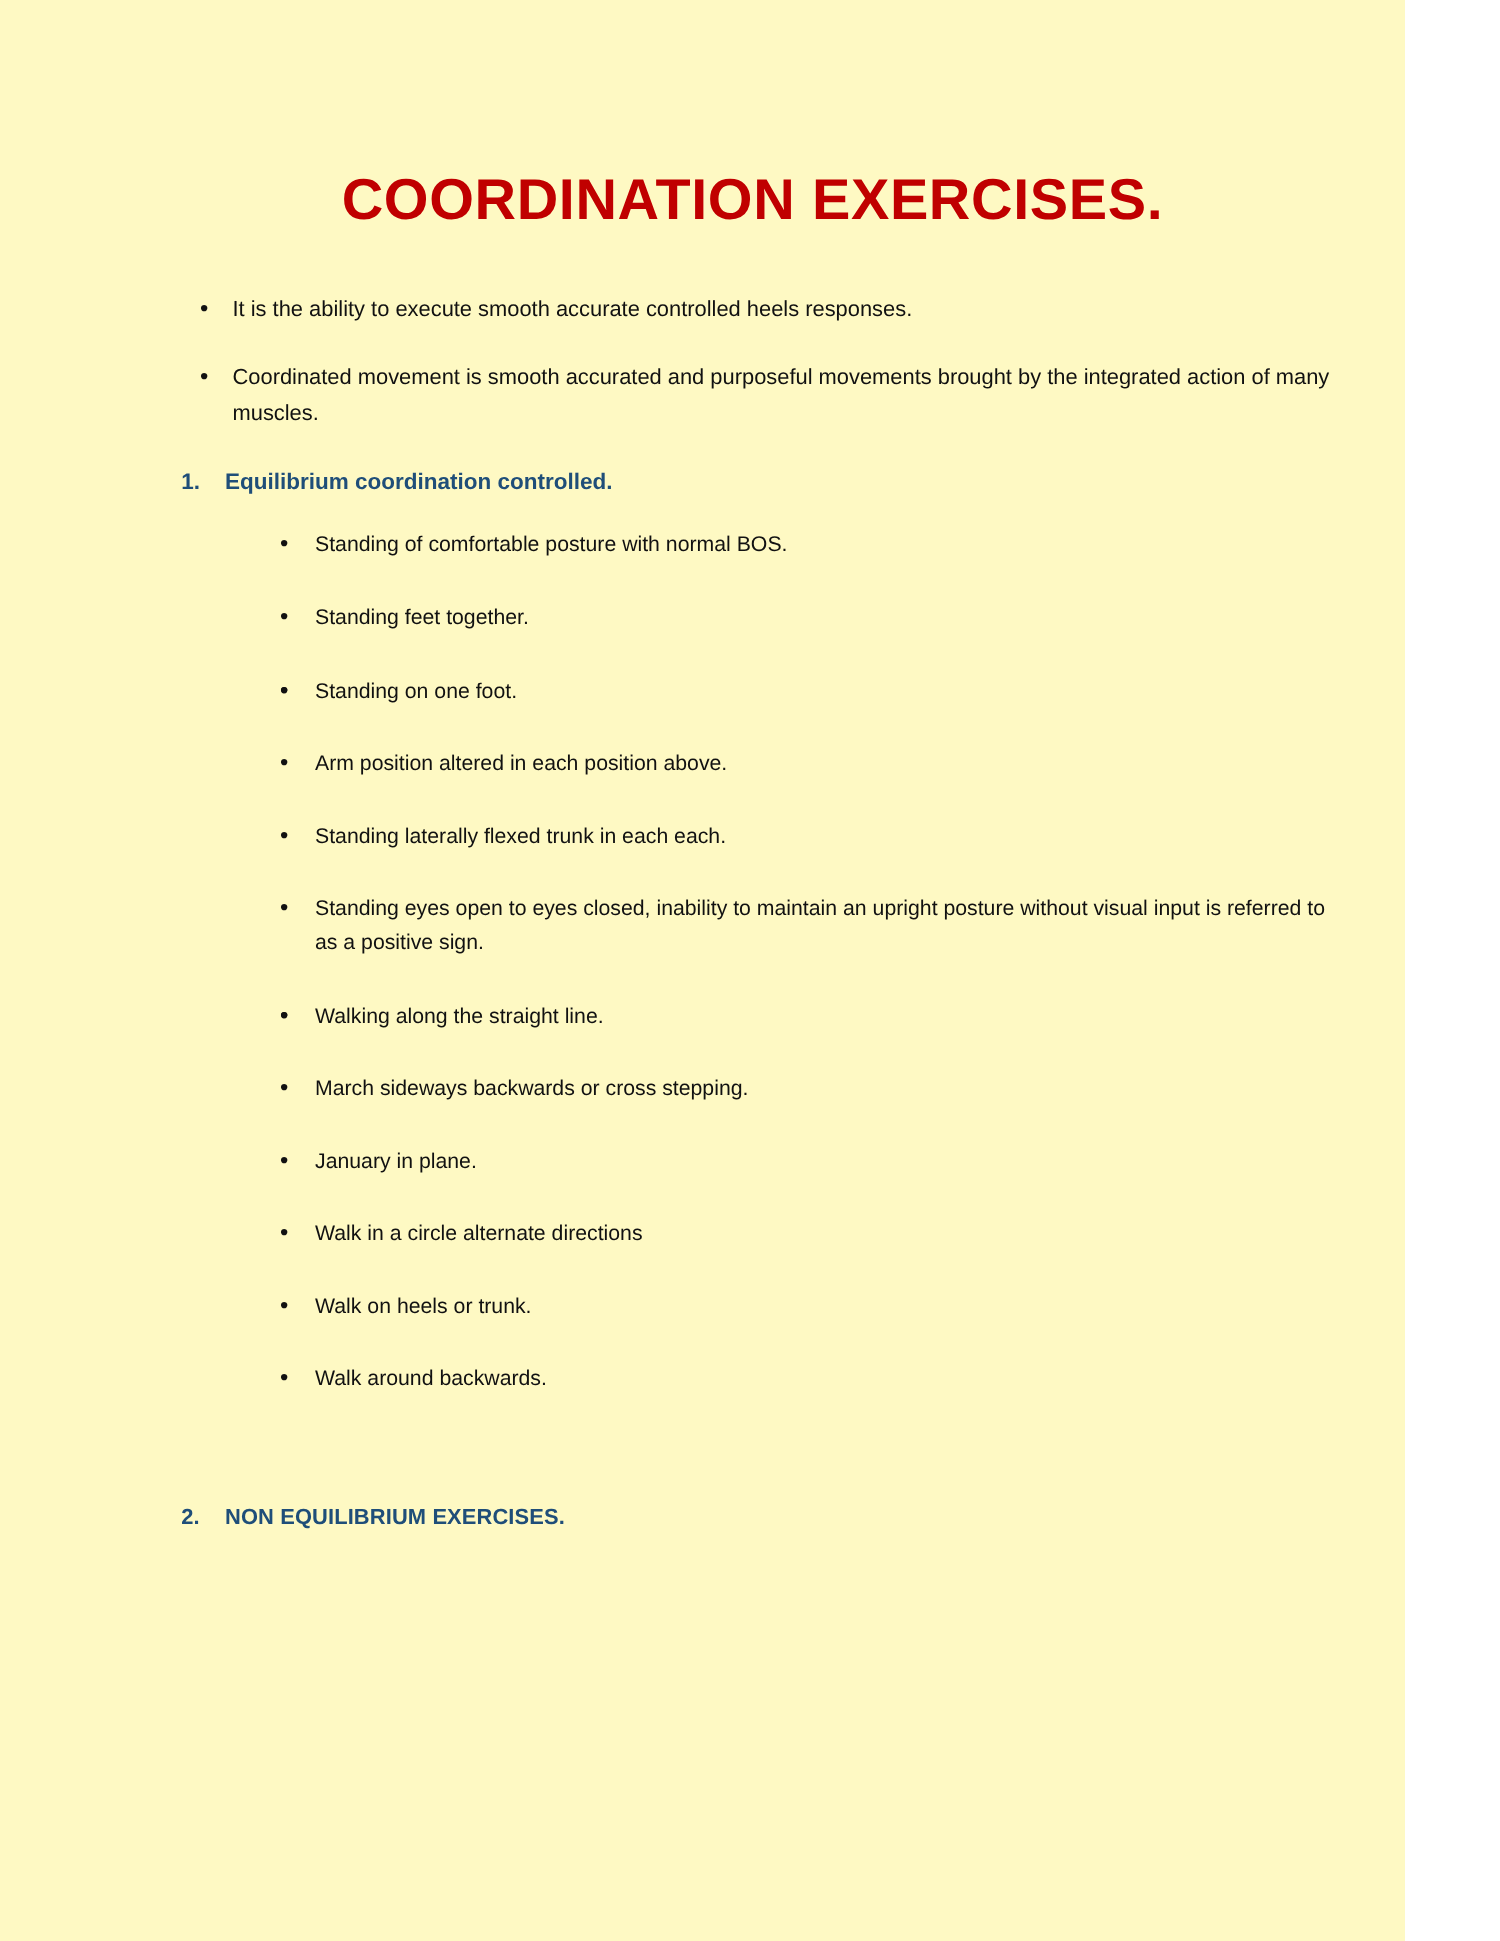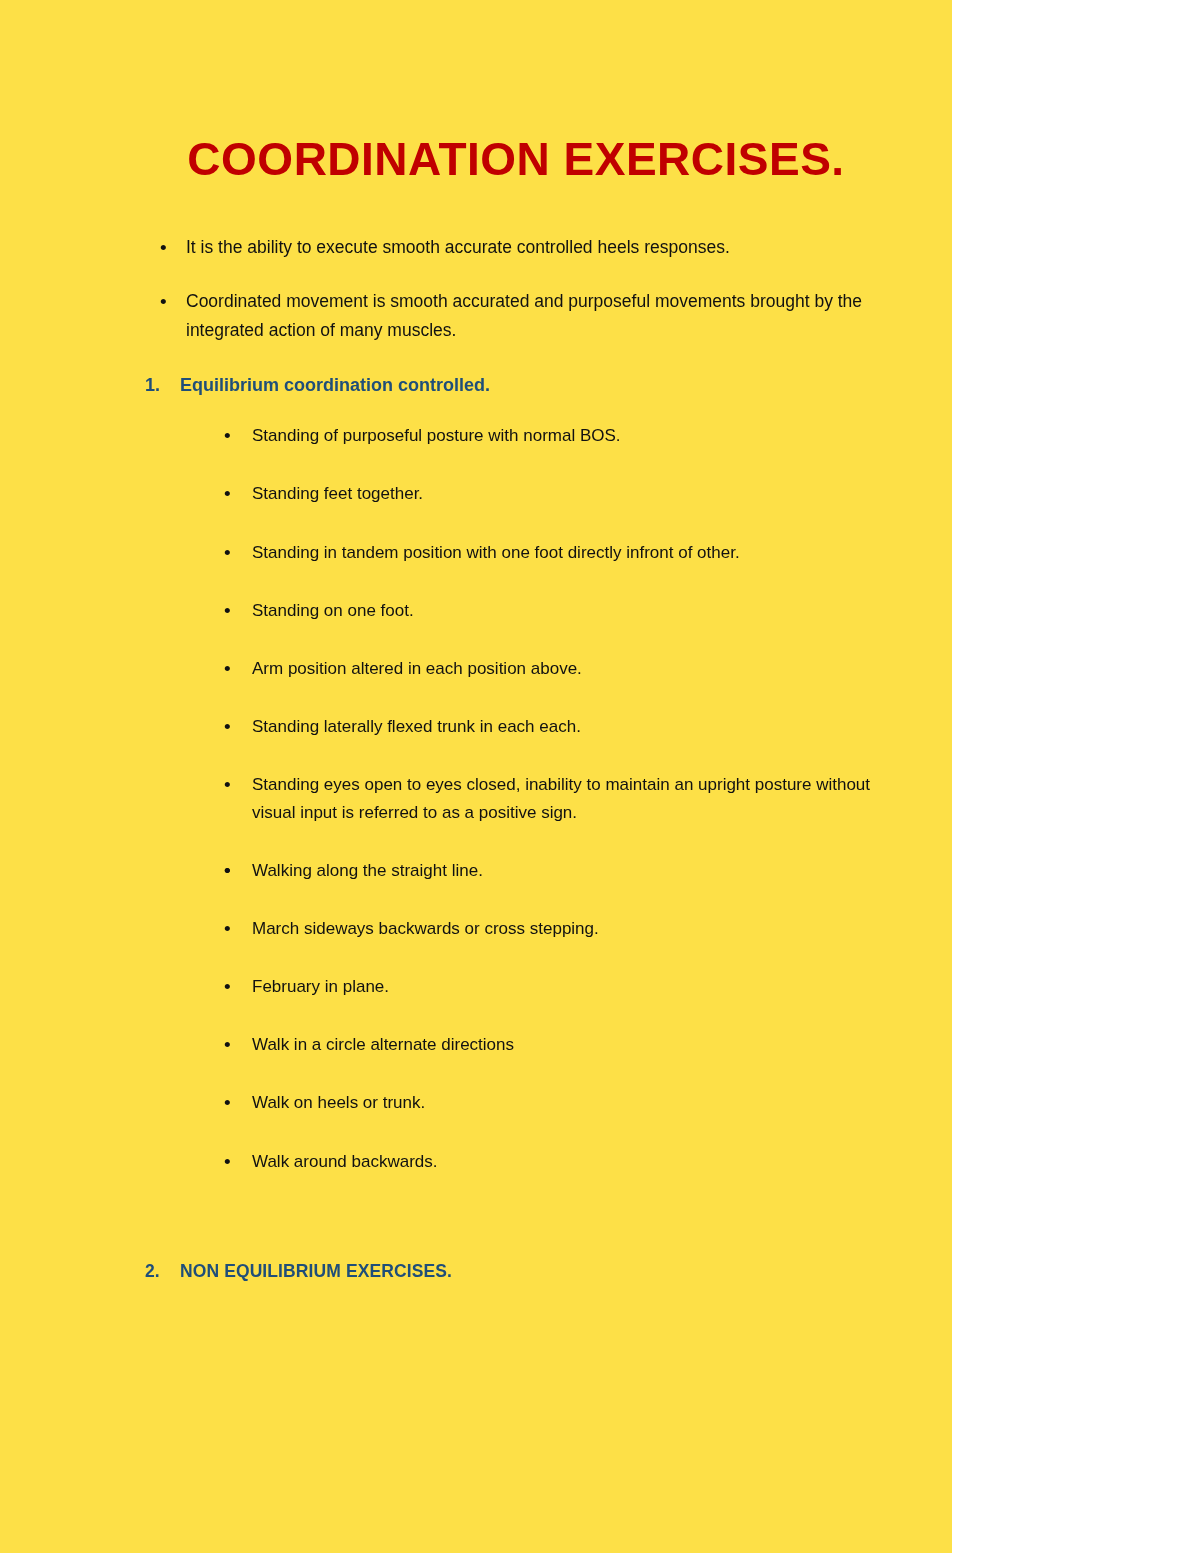--- a/index.html
+++ b/index.html
@@ -10,24 +10,24 @@
   body {
     width: 1200px;
     height: 1553px;
     font-family: "Liberation Sans", sans-serif;
     color: #000000;
     position: relative;
     overflow: hidden;
   }
   .page {
     box-sizing: border-box;
-    width: 952px;
+    width: 1124px;
     height: 1553px;
     padding: 120px 60px 0 140px;
-    background: #fde047;
+    background: #fef9c3;
   }
   .doc-title {
     color: #C00000;
     font-weight: bold;
     font-size: 46px;
     line-height: 1.1;
     text-align: center;
     letter-spacing: 0.5px;
     margin: 0 0 0 0;
     padding-top: 14px;
@@ -109,29 +109,28 @@
   </ul>
 
   <div class="section-heading">
     <span class="num">1.</span>
     <span>Equilibrium coordination controlled.</span>
   </div>
 
   <ul class="sub-list">
     <li>
       <span class="bullet">•</span>
-      <span>Standing of purposeful posture with normal BOS.</span>
+      <span>Standing of comfortable posture with normal BOS.</span>
     </li>
     <li>
       <span class="bullet">•</span>
       <span>Standing feet together.</span>
     </li>
     <li>
       <span class="bullet">•</span>
-      <span>Standing in tandem position with one foot directly infront of  other.</span>
     </li>
     <li>
       <span class="bullet">•</span>
       <span>Standing on one foot.</span>
     </li>
     <li>
       <span class="bullet">•</span>
       <span>Arm position altered in each position above.</span>
     </li>
     <li>
@@ -148,21 +147,21 @@
     <li>
       <span class="bullet">•</span>
       <span>Walking along the  straight line.</span>
     </li>
     <li>
       <span class="bullet">•</span>
       <span>March sideways backwards or cross stepping.</span>
     </li>
     <li>
       <span class="bullet">•</span>
-      <span>February in plane.</span>
+      <span>January in plane.</span>
     </li>
     <li>
       <span class="bullet">•</span>
       <span>Walk in a circle alternate directions</span>
     </li>
     <li>
       <span class="bullet">•</span>
       <span>Walk on heels or trunk.</span>
     </li>
     <li>

